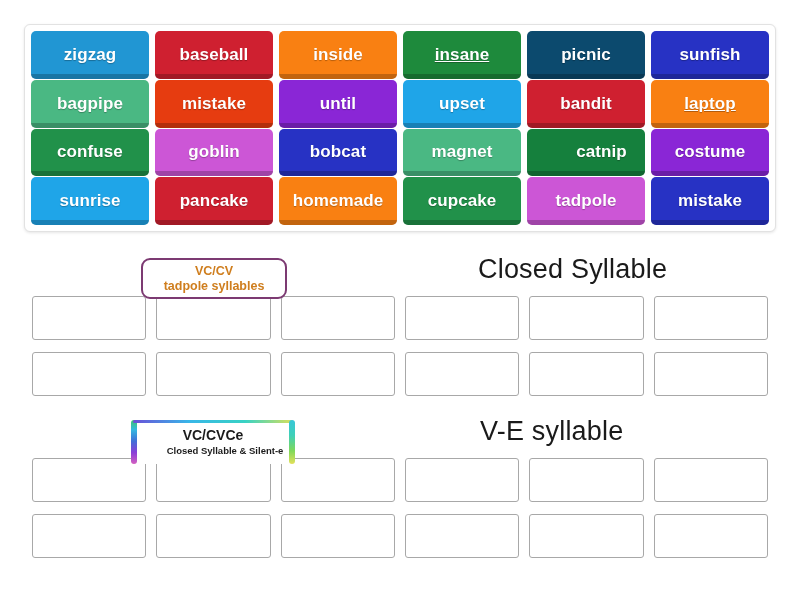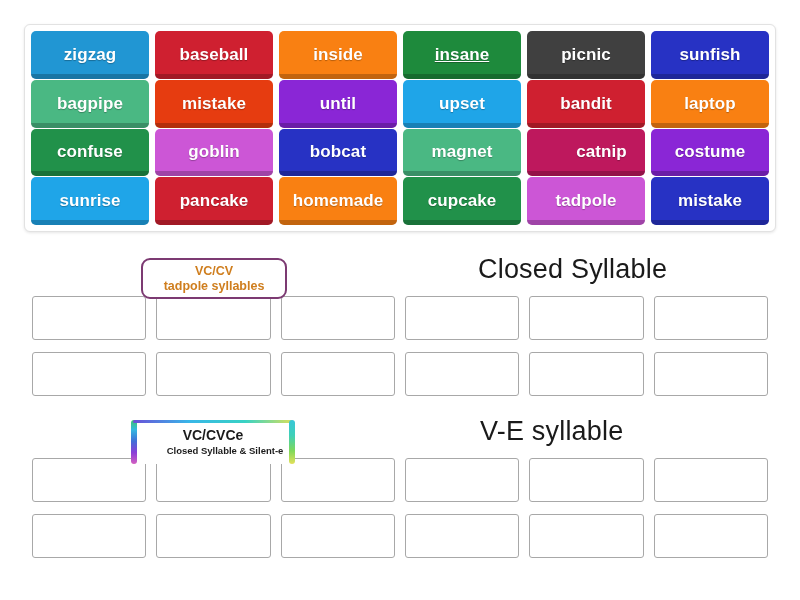--- a/index.html
+++ b/index.html
@@ -199,57 +199,57 @@
       </div>
       <div class="tile" style="background: rgb(207, 32, 48); align-items: center;">
         <span class="tile-label">baseball</span>
       </div>
       <div class="tile" style="background: rgb(249, 128, 18);">
         <span class="tile-label">inside</span>
       </div>
       <div class="tile" style="background: rgb(30, 138, 60); text-decoration: underline;">
         <span class="tile-label">insane</span>
       </div>
-      <div class="tile" style="background: #404040;">
+      <div class="tile" style="background: #0c4a6e;">
         <span class="tile-label">picnic</span>
       </div>
       <div class="tile" style="background: rgb(39, 50, 196);">
         <span class="tile-label">sunfish</span>
       </div>
       <div class="tile" style="background: rgb(74, 184, 131);">
         <span class="tile-label">bagpipe</span>
       </div>
       <div class="tile" style="background: rgb(230, 60, 16);">
         <span class="tile-label">mistake</span>
       </div>
       <div class="tile" style="background: rgb(138, 38, 214);">
         <span class="tile-label">until</span>
       </div>
       <div class="tile" style="background: rgb(31, 165, 232);">
         <span class="tile-label">upset</span>
       </div>
       <div class="tile" style="background: rgb(207, 32, 48);">
         <span class="tile-label">bandit</span>
       </div>
-      <div class="tile" style="background: rgb(249, 128, 18);">
+      <div class="tile" style="background: rgb(249, 128, 18); text-decoration: underline;">
         <span class="tile-label">laptop</span>
       </div>
       <div class="tile" style="background: rgb(33, 145, 74);">
         <span class="tile-label">confuse</span>
       </div>
       <div class="tile" style="background: rgb(204, 86, 214);">
         <span class="tile-label">goblin</span>
       </div>
       <div class="tile" style="background: rgb(39, 50, 196);">
         <span class="tile-label">bobcat</span>
       </div>
       <div class="tile" style="background: rgb(74, 184, 131);">
         <span class="tile-label">magnet</span>
       </div>
-      <div class="tile" style="background: #be185d; padding-left: 31px;">
+      <div class="tile" style="background: #15803d; padding-left: 31px;">
         <span class="tile-label">catnip</span>
       </div>
       <div class="tile" style="background: rgb(138, 38, 214);">
         <span class="tile-label">costume</span>
       </div>
       <div class="tile" style="background: rgb(31, 165, 232);">
         <span class="tile-label">sunrise</span>
       </div>
       <div class="tile" style="background: rgb(207, 32, 48);">
         <span class="tile-label">pancake</span>

